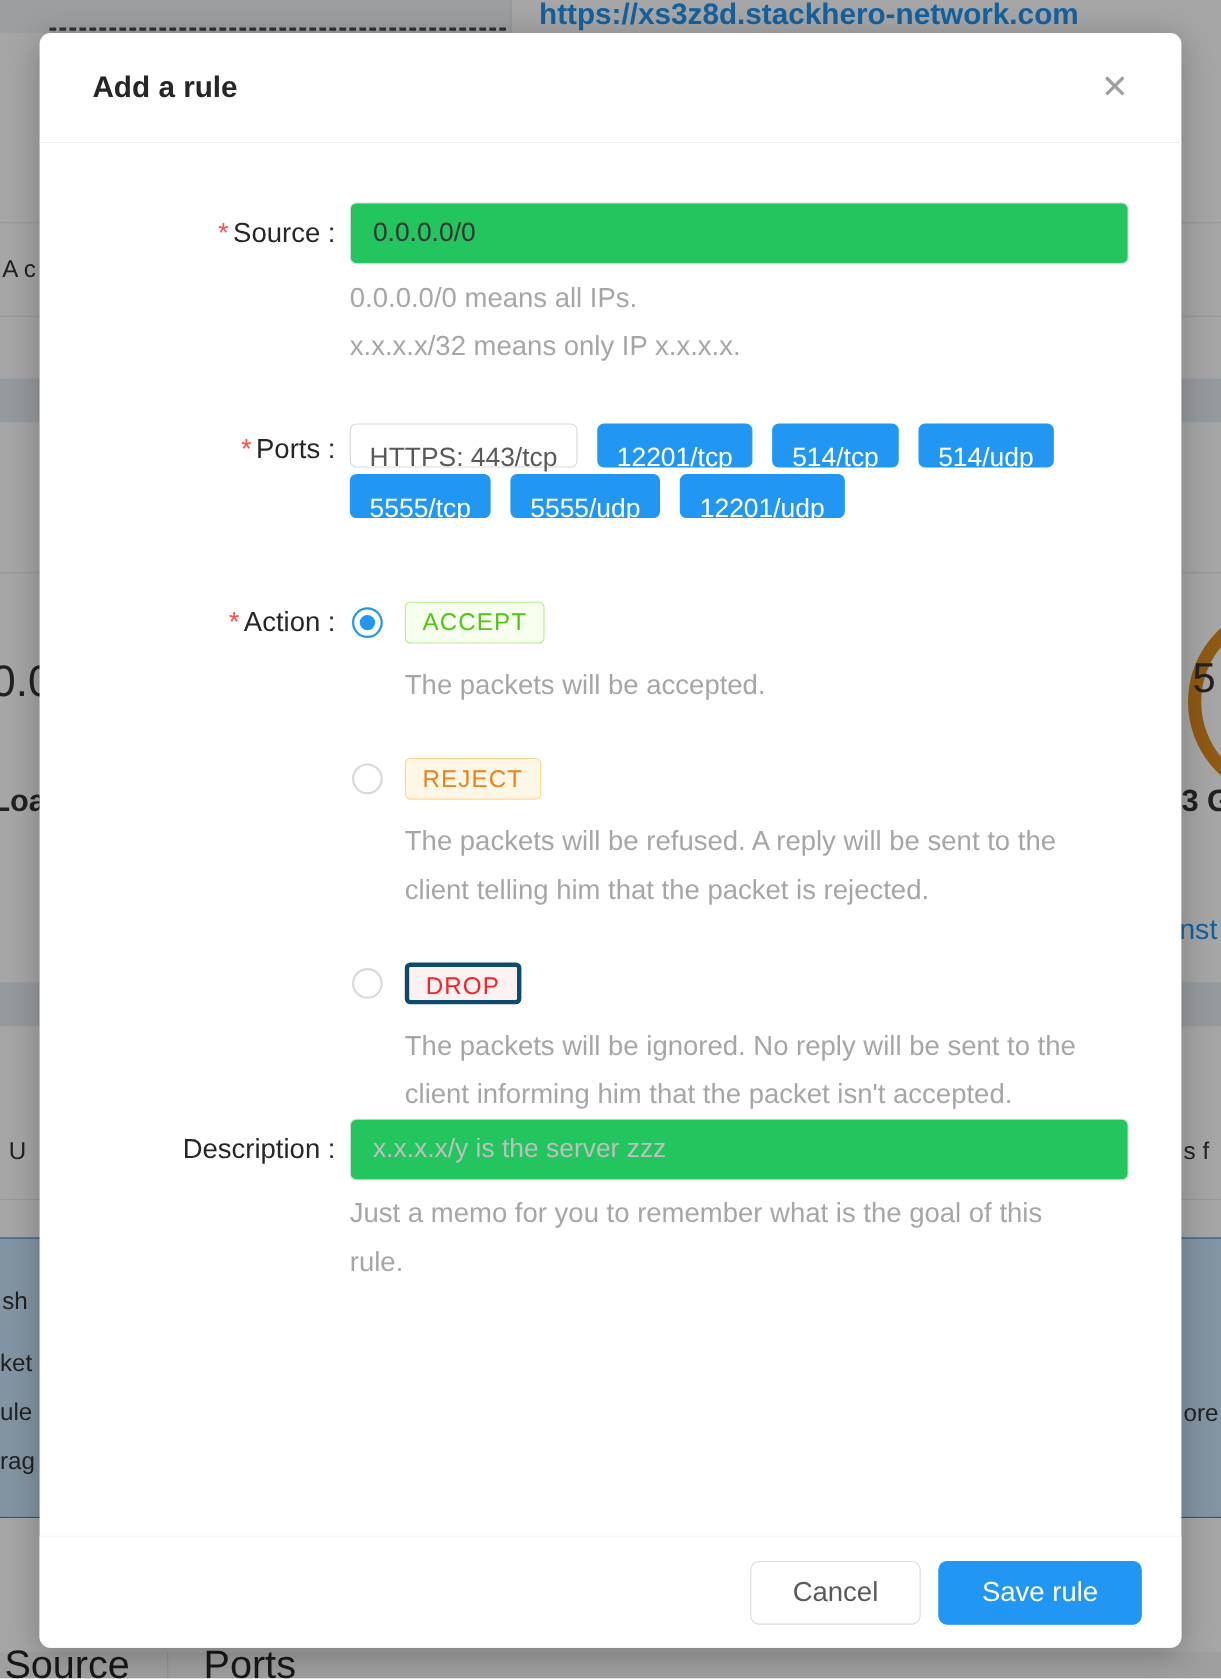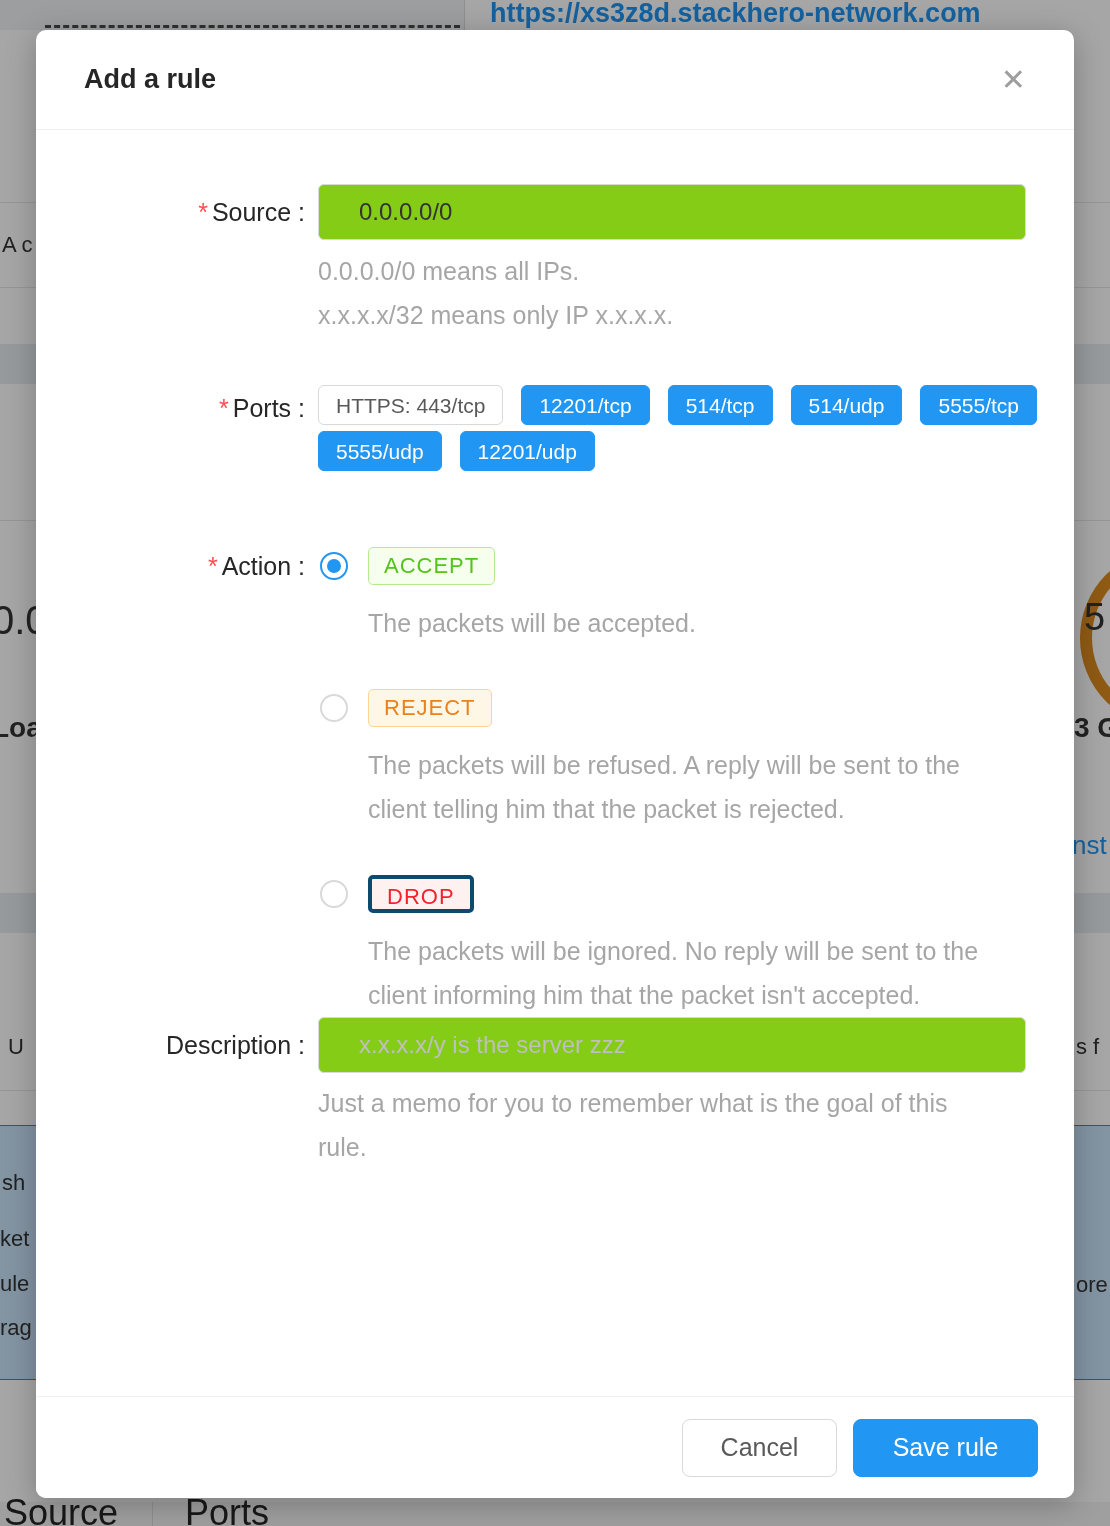--- a/index.html
+++ b/index.html
@@ -48,33 +48,33 @@
   .modal-body { padding:54px 48px 0 0; }
 
   .form-row { display:flex; align-items:flex-start; }
   .form-label { width:282px; flex:0 0 282px; text-align:right; padding-right:13px;
                 font-size:25px; color:#262626; line-height:56px; white-space:nowrap; }
   .req { color:#ff4d4f; margin-right:4px; font-size:25px; }
   .form-control { flex:1; min-width:0; }
 
   .text-input {
     width:708px; height:56px; border:1px solid #d9d9d9; border-radius:6px;
-    padding:0 40px; font-size:24px; color:#333; outline:none;
-    font-family:"Liberation Sans", sans-serif; background:#84cc16;
+    padding:0 20px; font-size:24px; color:#333; outline:none;
+    font-family:"Liberation Sans", sans-serif; background:#22c55e;
   }
   .text-input::placeholder { color:#bfbfbf; }
   .help { font-size:25px; color:#a6a6a6; line-height:44px; margin-top:9px; width:700px; }
   .help.tight { margin-top:8px; width:650px; }
 
   
   .ports-row { margin-top:48px; }
   .ports-row .form-label { line-height:40px; padding-top:3px; }
   .tags { display:flex; flex-wrap:wrap; column-gap:18px; row-gap:6px; width:720px; }
-  .tag { height:40px; line-height:38px; padding:1px 17px; border-radius:6px;
-         font-size:21px; white-space:nowrap; }
+  .tag { height:40px; line-height:38px; padding:12px 17px; border-radius:6px;
+         font-size:24px; white-space:nowrap; }
   .tag.plain { background:#fff; border:1px solid #d9d9d9; color:#595959; }
   .tag.blue  { background:#2196f3; border:1px solid #2196f3; color:#fff; }
 
   
   .action-row { margin-top:76px; }
   .action-row .form-label { line-height:38px; }
   .option { margin-bottom:44px; }
   .option:last-child { margin-bottom:0; }
   .option-head { display:flex; align-items:center; }
   .radio { width:28px; height:28px; border-radius:50%; border:2px solid #d9d9d9;

